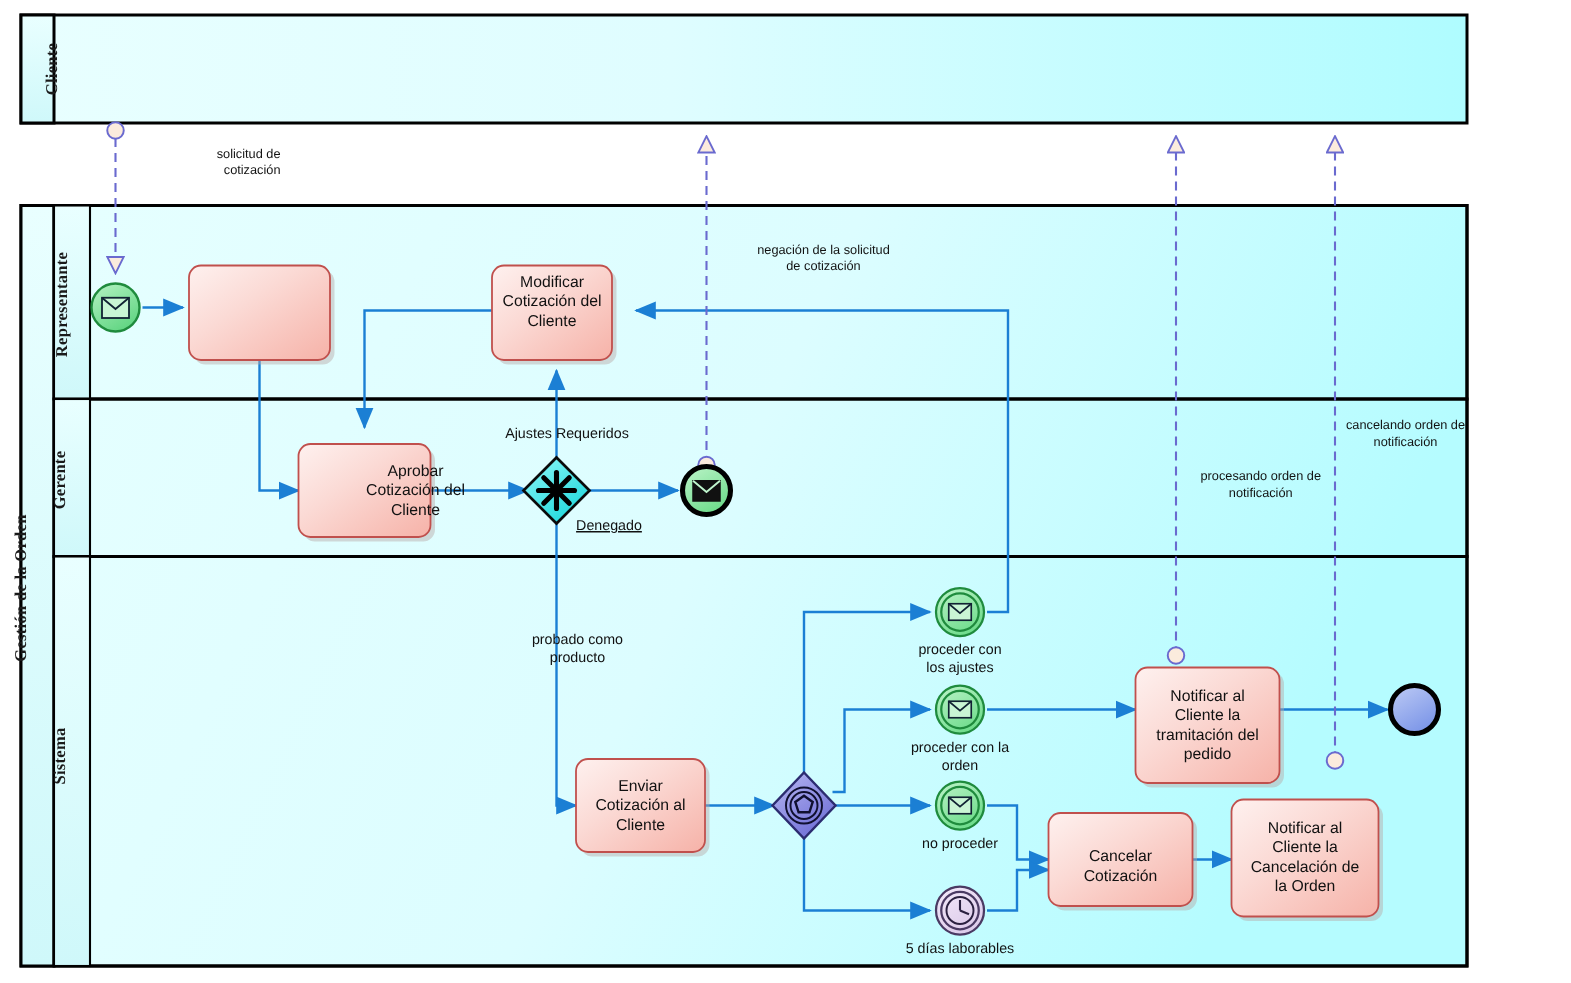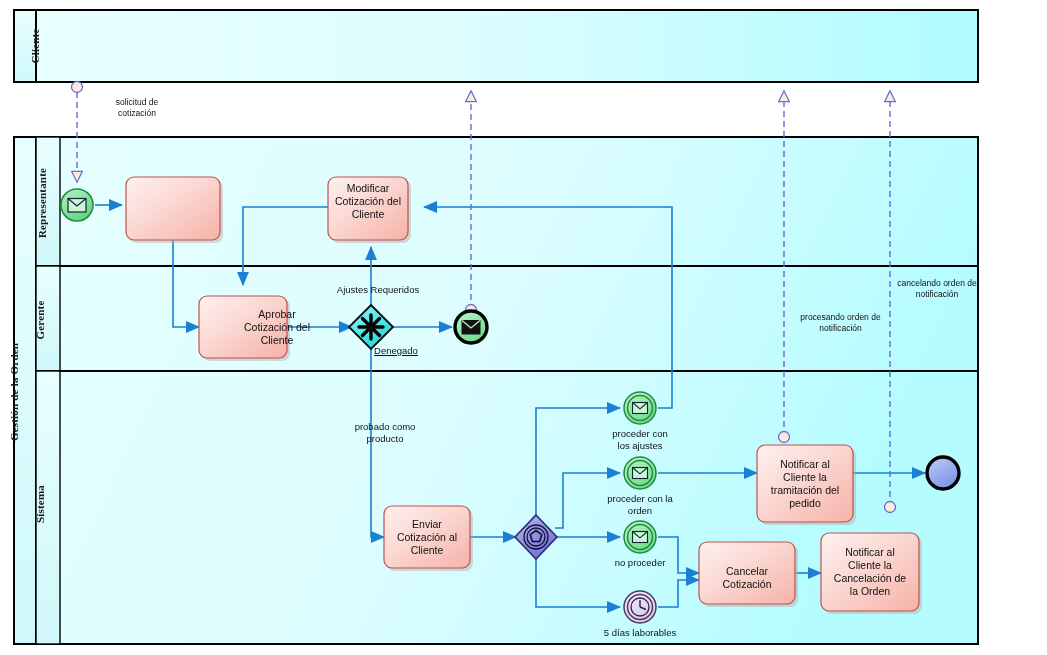--- a/index.html
+++ b/index.html
@@ -312,31 +312,33 @@
 tramitación del
 pedido</div>
   <div class="task-label" style="left:699px; top:542px; width:96px; height:72px; white-space:pre-line;">Cancelar
 Cotización</div>
   <div class="task-label" style="left:821px; top:533px; width:98px; height:78px; white-space:pre-line;">Notificar al
 Cliente la
 Cancelación de
 la Orden</div>
 
   <div class="flow-label" style="left:318px; top:284px; width:120px;">Ajustes Requeridos</div>
-  <div class="flow-label" style="left:351px; top:345px; width:90px;text-decoration:underline;">Denegado</div>
+  <div class="flow-label" style="left:361px; top:345px; width:90px;text-decoration:underline;">Denegado</div>
   <div class="flow-label" style="left:330px; top:421px; width:110px;">probado como
 producto</div>
 
   <div class="ev-label" style="left:585px; top:428px; width:110px;">proceder con
 los ajustes</div>
   <div class="ev-label" style="left:583px; top:493px; width:114px;">proceder con la
 orden</div>
   <div class="ev-label" style="left:590px; top:557px; width:100px;">no proceder</div>
   <div class="ev-label" style="left:575px; top:627px; width:130px;">5 días laborables</div>
 
-  <div class="msg-label" style="left:87px; top:97px; width:100px; text-align:center;">solicitud de
+  <div class="msg-label" style="left:87px; top:97px; width:100px; text-align:right;">solicitud de
 cotización</div>
+  <div class="msg-label" style="left:474px; top:161px; width:150px; text-align:center;">negación de la solicitud
+de cotización</div>
   <div class="msg-label" style="left:778px; top:312px; width:125px; text-align:center;">procesando orden de
 notificación</div>
   <div class="msg-label" style="left:872px; top:278px; width:130px; text-align:center;">cancelando orden de
 notificación</div>
 
 </div>
 
 </body></html>

